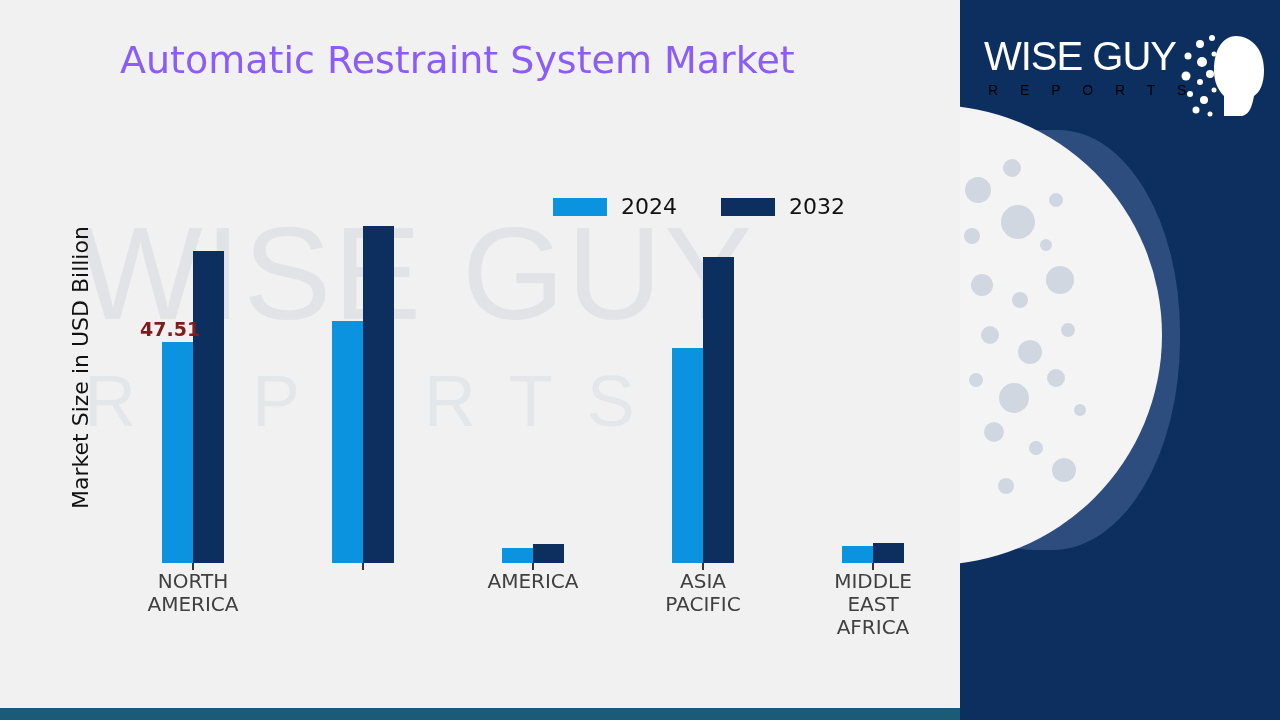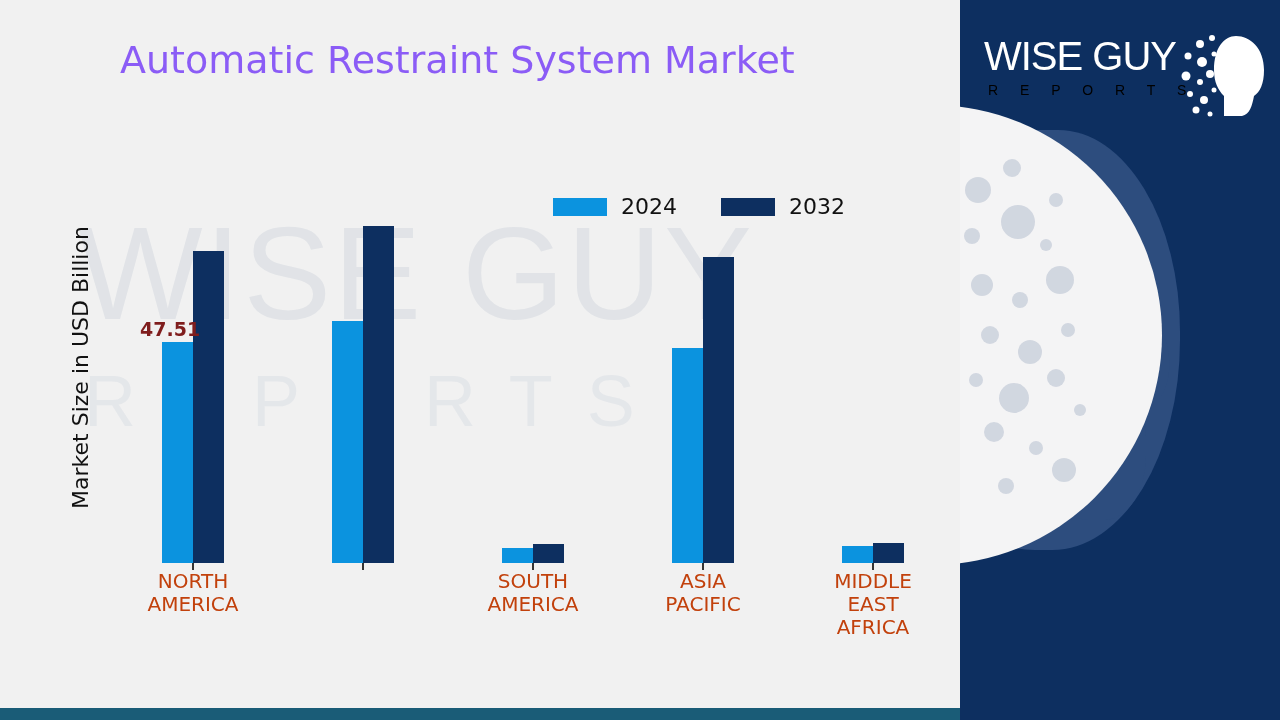--- a/index.html
+++ b/index.html
@@ -234,21 +234,21 @@
     background: #333333;
   }
   .cat-label {
     position: absolute;
     top: 370px;
     width: 170px;
     margin-left: -85px;
     left: 73px;
     text-align: center;
     font-size: 20px;
-    color: #c2410c;
+    color: #404040;
     line-height: 23px;
     font-family: "DejaVu Sans", sans-serif;
   }
 </style>
 </head>
 <body>
 
 <div id="root">
 
   <div class="watermark">
@@ -284,21 +284,20 @@
       <div class="group" style="left: 180px; width: 170px;">
         <div class="bar b2024" title="2024: 52" style="height: 242px; background: rgb(11, 147, 223);"></div>
         <div class="bar b2032" title="2032: 72.5" style="height: 337.404px; background: rgb(13, 47, 96);"></div>
         <div class="tick"></div>
       </div>
       <div class="group" style="left: 350px; width: 170px;">
         <div class="bar b2024" title="2024: 3.2" style="height: 14.8923px; background: rgb(11, 147, 223);"></div>
         <div class="bar b2032" title="2032: 4.1" style="height: 19.0808px; background: rgb(13, 47, 96);"></div>
         <div class="tick"></div>
         <div class="cat-label">
-          <div>SOUTH</div>
           <div>AMERICA</div>
         </div>
       </div>
       <div class="group" style="left: 520px; width: 170px;">
         <div class="bar b2024" title="2024: 46.2" style="height: 215.008px; background: rgb(11, 147, 223);"></div>
         <div class="bar b2032" title="2032: 65.8" style="height: 306.223px; background: rgb(13, 47, 96);"></div>
         <div class="tick"></div>
         <div class="cat-label">
           <div>ASIA</div>
           <div>PACIFIC</div>

